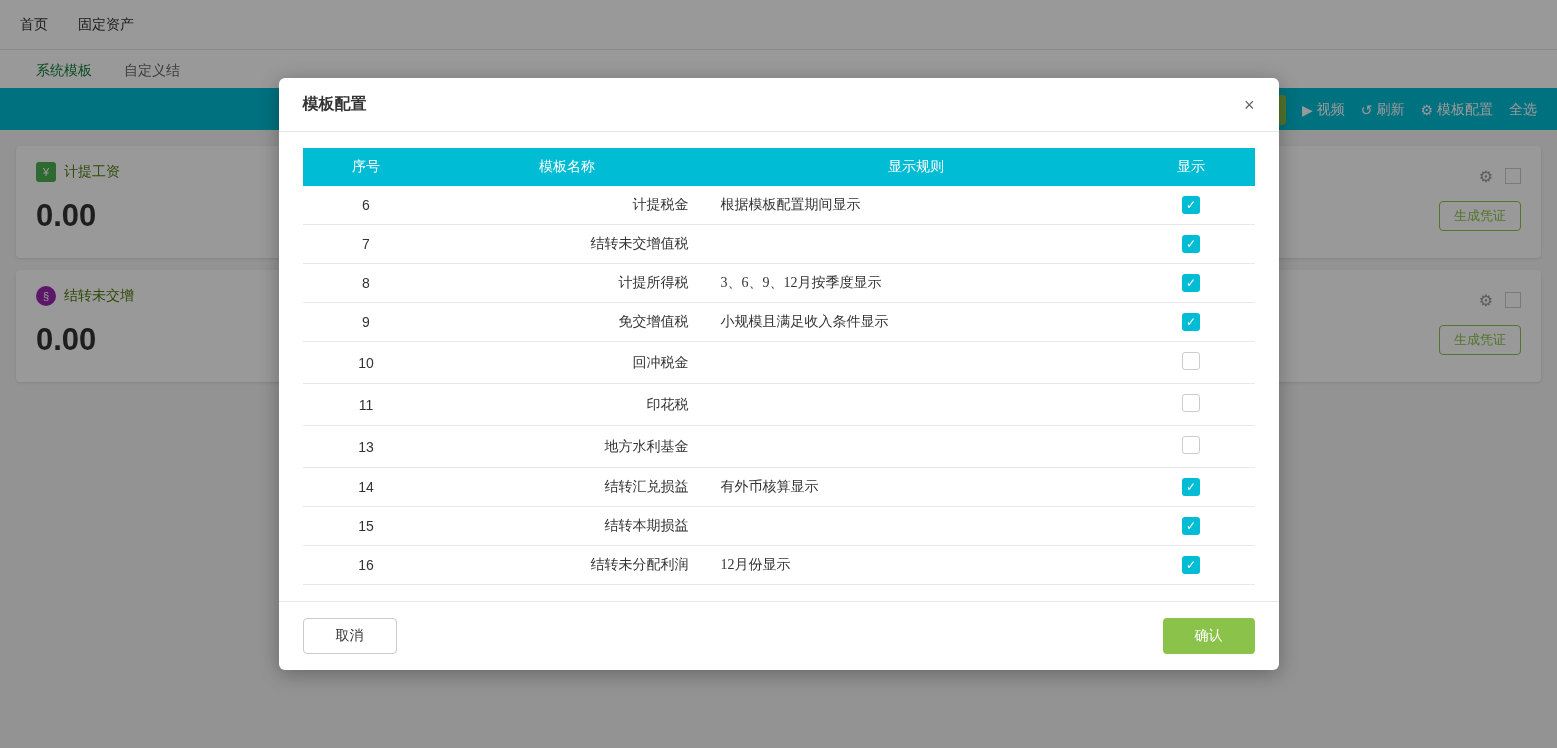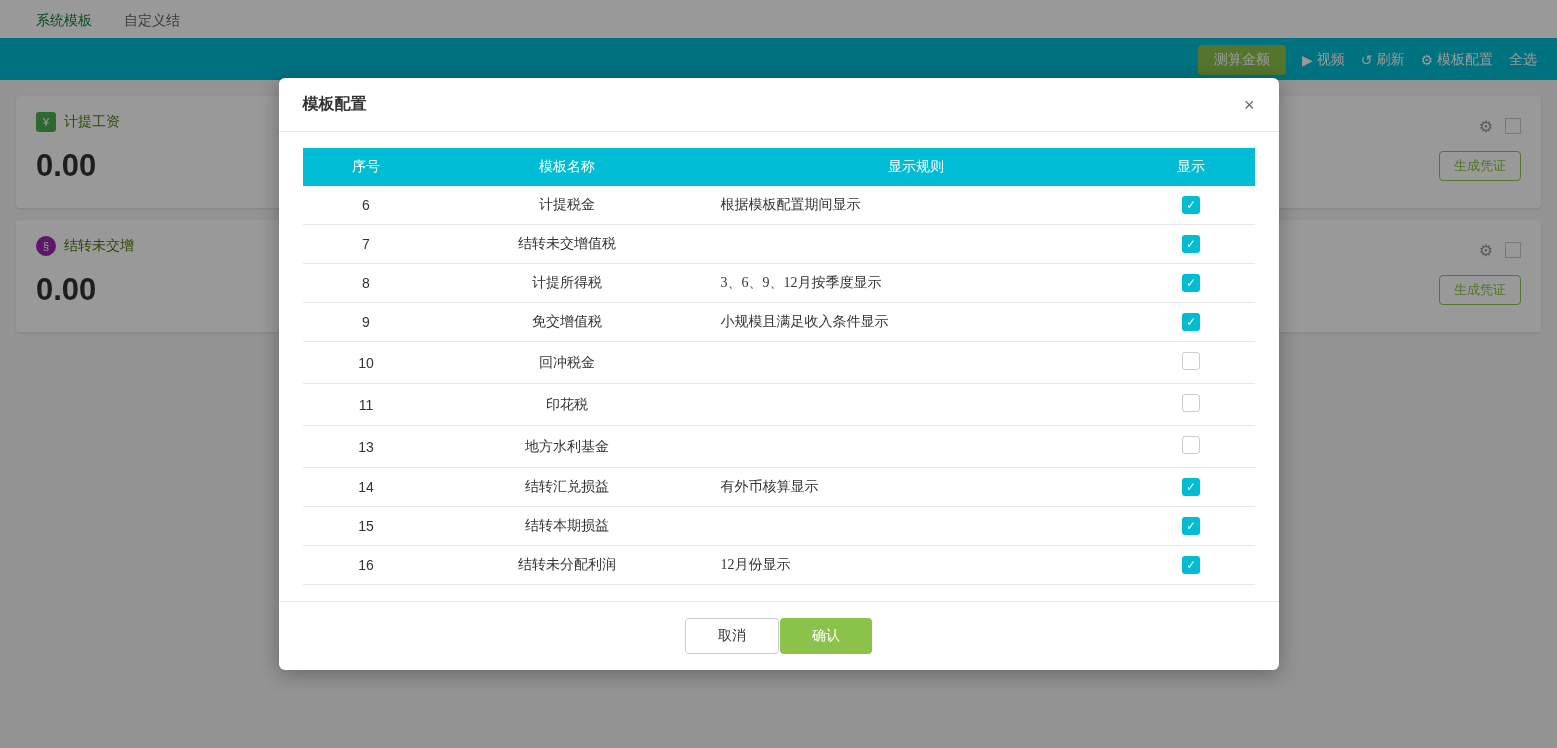--- a/index.html
+++ b/index.html
@@ -188,21 +188,21 @@
       line-height: 1;
     }
     .modal-body {
       flex: 1;
       overflow: hidden;
       padding: 16px 24px;
     }
     .modal-footer {
       padding: 16px 24px;
       display: flex;
-      justify-content: center;
+      justify-content: space-between;
       gap: 1px;
       border-top: 1px solid #e8e8e8;
     }
 
     
     .config-table {
       width: 100%;
       border-collapse: collapse;
     }
     .config-table thead tr {
@@ -217,21 +217,21 @@
     }
     .config-table tbody tr {
       border-bottom: 1px solid #e8e8e8;
     }
     .config-table tbody td {
       padding: 10px 16px;
       text-align: center;
       color: #333;
       font-size: 14px;
     }
-    .config-table tbody td.name-col { text-align: center; }
+    .config-table tbody td.name-col { text-align: right; }
     .config-table tbody td.rule-col { text-align: left; font-family: Liberation Serif, serif; }
 
     
     .checkbox-checked {
       width: 18px; height: 18px;
       background: #00bcd4;
       border: none;
       border-radius: 3px;
       display: inline-flex;
       align-items: center;
@@ -278,20 +278,24 @@
       border-radius: 4px;
       cursor: pointer;
       font-size: 14px;
     }
   </style>
 </head>
 <body>
 
 <div class="bg-page">
 
+  <div class="top-nav">
+    <span class="top-nav-item">首页</span>
+    <span class="top-nav-item">固定资产</span>
+  </div>
 
   <div class="sub-nav">
     <div class="sub-nav-tab">系统模板</div>
     <div class="sub-nav-tab inactive">自定义结</div>
   </div>
 
   <div class="toolbar">
     <div class="toolbar-right">
       <button class="toolbar-btn-green">测算金额</button>
       <button class="toolbar-btn-white">

